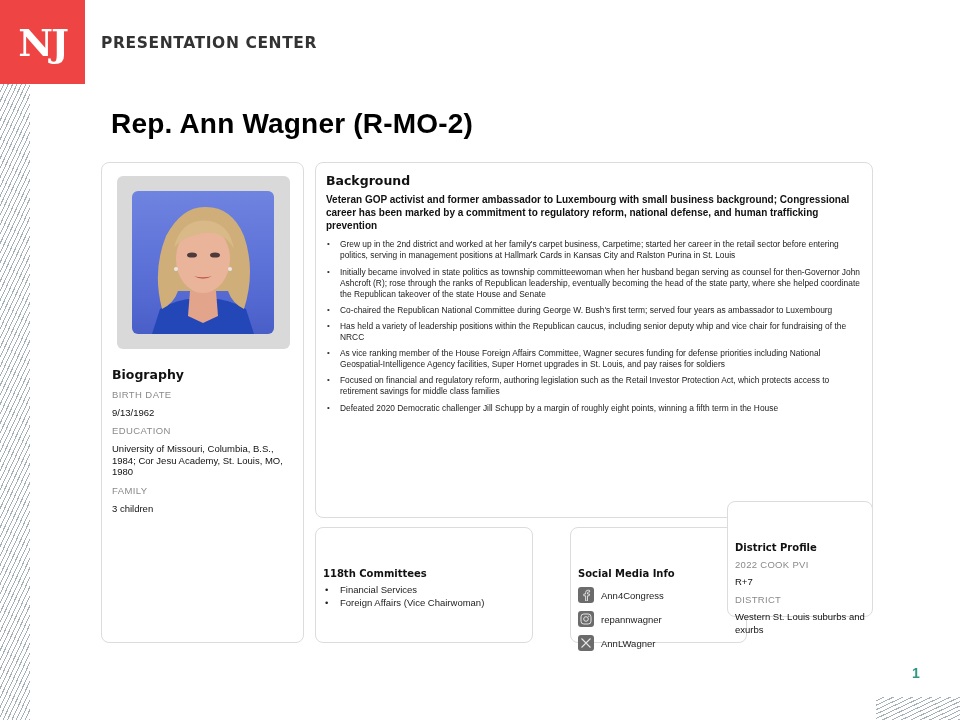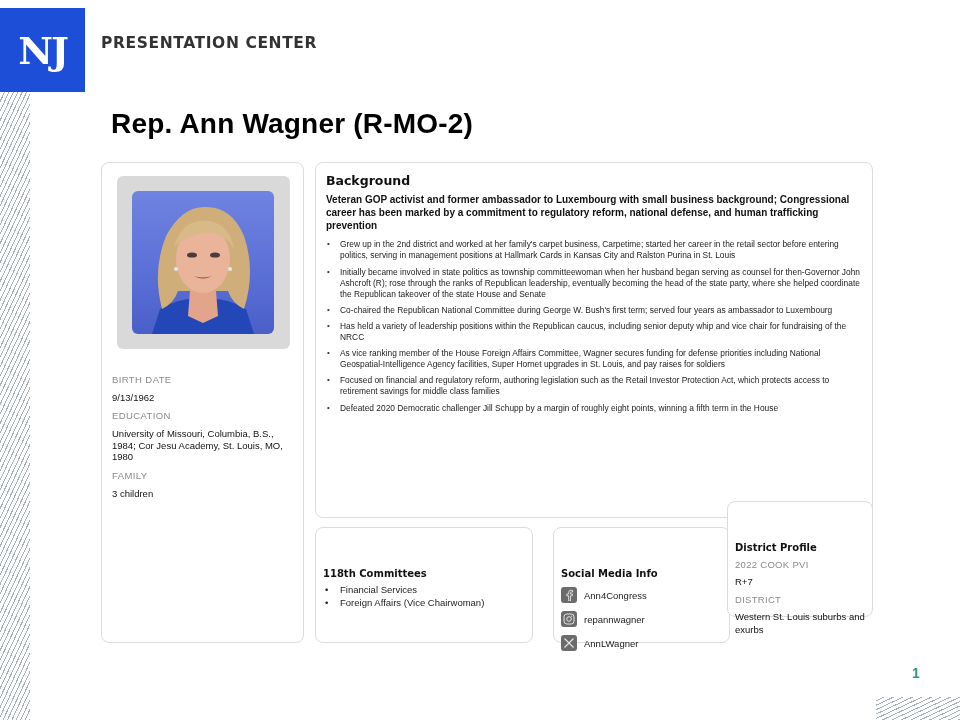--- a/index.html
+++ b/index.html
@@ -5,22 +5,22 @@
     * { box-sizing: border-box; margin: 0; padding: 0; }
     html, body { width: 960px; height: 720px; background: #ffffff; overflow: hidden; }
     body { position: relative; font-family: "Liberation Sans", sans-serif; color: #111; }
 
     
     .left-hatch {
       position: absolute; left: 0; top: 84px; width: 30px; height: 636px;
       background: repeating-linear-gradient(115deg, #ffffff 0px, #ffffff 3px, #a7b2b8 3px, #a7b2b8 4px);
     }
     .logo-box {
-      position: absolute; left: 0; top: 8px; width: 85px; height: 84px;
-      background: #1d4ed8; display: flex; align-items: center; justify-content: center;
+      position: absolute; left: 0; top: 0; width: 85px; height: 84px;
+      background: #ef4444; display: flex; align-items: center; justify-content: center;
     }
     .logo-text {
       font-family: "DejaVu Serif", serif; font-weight: bold; color: #ffffff;
       font-size: 38px; letter-spacing: -2px;
     }
     .header-title {
       position: absolute; left: 101px; top: 34px;
       font-family: "DejaVu Sans", sans-serif; font-weight: bold;
       font-size: 15.5px; letter-spacing: 0.6px; color: #333333;
     }
@@ -29,21 +29,21 @@
       font-family: "Liberation Sans", sans-serif; font-weight: bold;
       font-size: 28px; color: #000000; letter-spacing: 0.2px;
     }
 
     .card {
       position: absolute; border: 1px solid #dcdcdc; border-radius: 8px; background: #ffffff;
     }
     .card-bio { left: 101px; top: 162px; width: 203px; height: 481px; }
     .card-bg { left: 315px; top: 162px; width: 558px; height: 356px; }
     .card-comm { left: 315px; top: 527px; width: 218px; height: 116px; }
-    .card-social { left: 553px; top: 527px; width: 177px; height: 116px; text-decoration: underline; }
+    .card-social { left: 570px; top: 527px; width: 177px; height: 116px; text-decoration: underline; }
     .card-district { left: 727px; top: 501px; width: 146px; height: 116px; }
 
     .photo-frame {
       position: absolute; left: 15px; top: 13px; width: 173px; height: 173px;
       background: #d9d9d9; border-radius: 6px;
     }
     .photo {
       position: absolute; left: 15px; top: 15px; width: 142px; height: 143px;
       border-radius: 6px; overflow: hidden;
       background: linear-gradient(180deg, #6f83e0 0%, #5a6fd6 60%, #4a5ec8 100%);
@@ -120,20 +120,21 @@
         <path d="M42 56 Q50 26 78 30 Q98 34 102 58 Q92 40 72 42 Q55 44 42 56 Z" fill="#d8b987"></path>
         <ellipse cx="60" cy="64" rx="5" ry="2.6" fill="#4d3b3b"></ellipse>
         <ellipse cx="83" cy="64" rx="5" ry="2.6" fill="#4d3b3b"></ellipse>
         <path d="M62 85 Q71 90 80 85 Q71 88 62 85 Z" fill="#b0323a"></path>
         <circle cx="44" cy="78" r="2" fill="#e8e8e8"></circle>
         <circle cx="98" cy="78" r="2" fill="#e8e8e8"></circle>
       </svg>
     </div>
   </div>
   <div class="bio-body">
+    <div class="section-title">Biography</div>
     <div class="field-label">BIRTH DATE</div>
     <div class="field-value">9/13/1962</div>
     <div class="field-label">EDUCATION</div>
     <div class="field-value">University of Missouri, Columbia, B.S., 1984; Cor Jesu Academy, St. Louis, MO, 1980</div>
     <div class="field-label">FAMILY</div>
     <div class="field-value">3 children</div>
   </div>
 </div>
 
 <div class="card card-bg">

